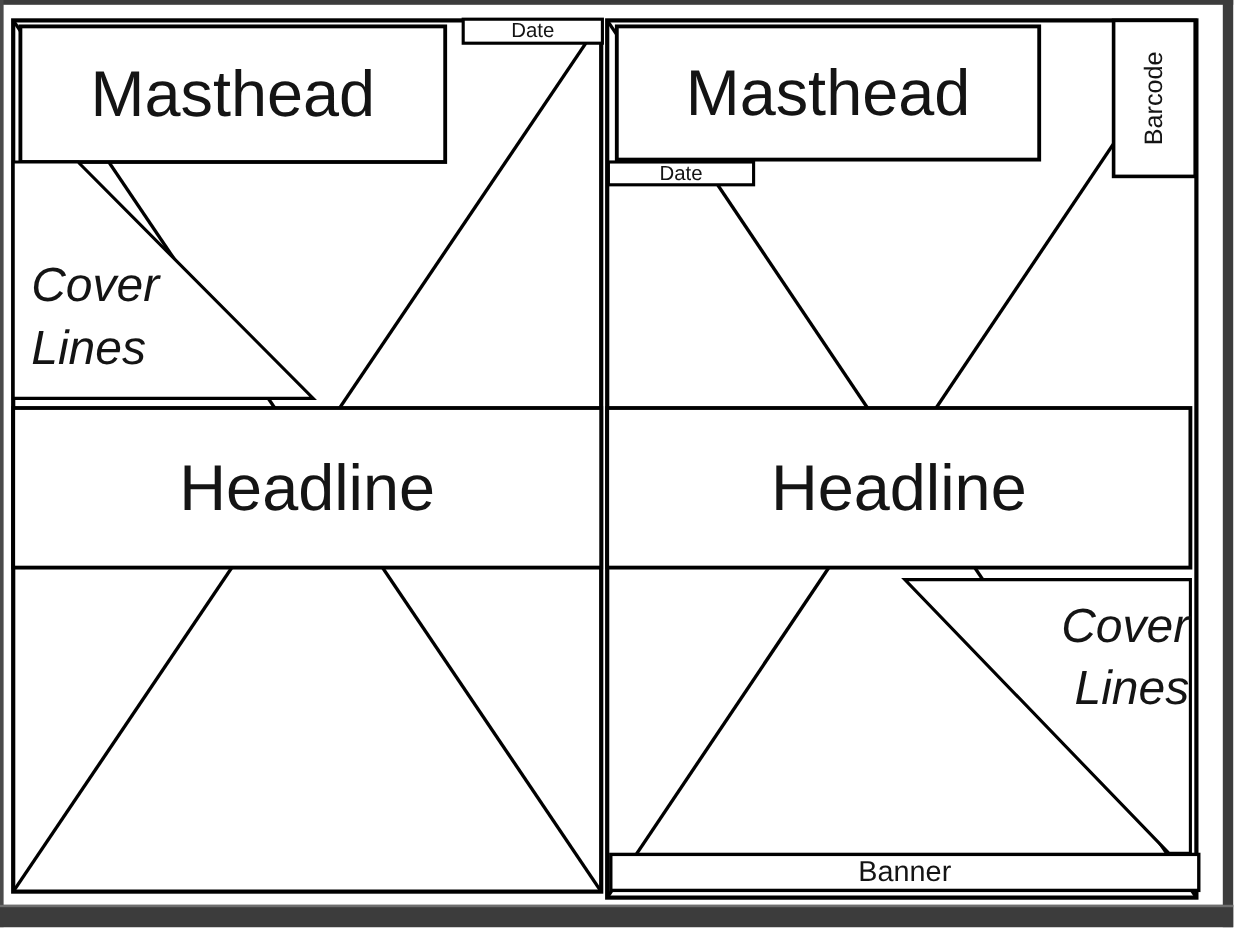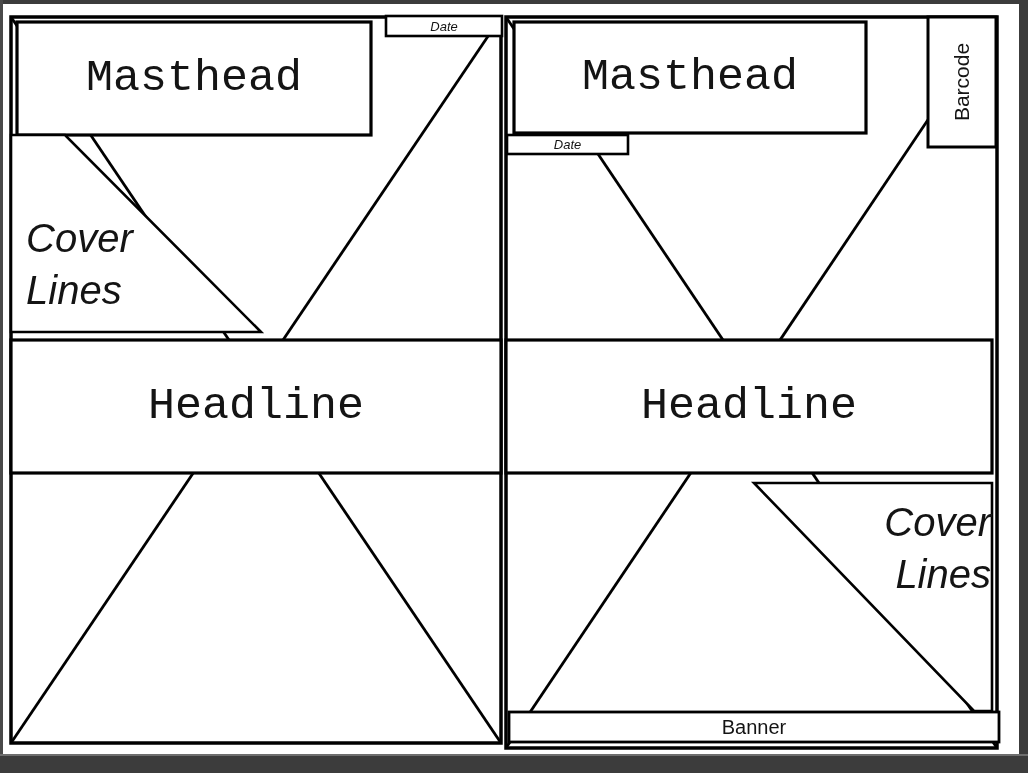--- a/index.html
+++ b/index.html
@@ -17,22 +17,22 @@
   .chrome-left{left:0;top:0;width:3px;height:773px;background:#4a4a4a;}
   .chrome-right{left:1019px;top:0;width:9px;height:773px;}
   .chrome-bottom{left:0;top:754px;width:1028px;height:19px;border-top:2px solid #6e6e6e;}
   svg.scene{position:absolute;left:0;top:0;}
   .label{
     position:absolute;
     display:flex;align-items:center;justify-content:center;
     white-space:nowrap;
     pointer-events:none;
   }
-  .big{font-size:45px;font-family:Liberation Mono, monospace;}
-  .small{font-size:13px;font-style:italic;}
+  .big{font-size:54px;}
+  .small{font-size:17px;}
   .coverlines{
     position:absolute;
     font-size:40px;
     line-height:52px;
     pointer-events:none;
     font-style:italic;
   }
   .coverlines.left{text-align:left;}
   .coverlines.right{text-align:right;}
   .barcode-wrap{
@@ -99,15 +99,15 @@
     <span>Barcode</span>
   </div>
 
   <div class="label big" style="left:506px;top:340px;width:486px;height:133px;">Headline</div>
 
   <div class="coverlines right" style="right:37px;top:496px;">
     <div>Cover</div>
     <div>Lines</div>
   </div>
 
-  <div class="label" style="left:509px;top:712px;width:490px;height:30px;font-size:20px;">Banner</div>
+  <div class="label" style="left:509px;top:712px;width:490px;height:30px;font-size:24px;">Banner</div>
 
 </div>
 
 </body></html>

